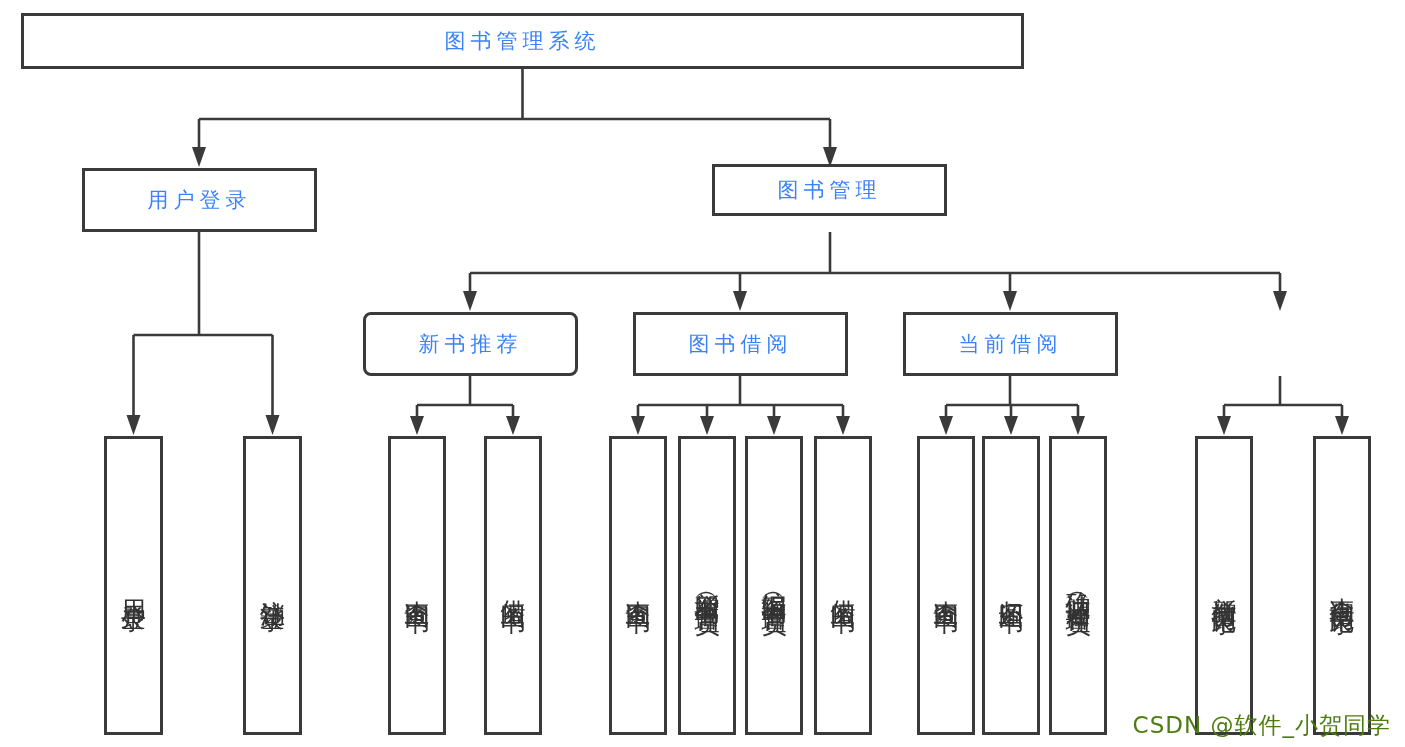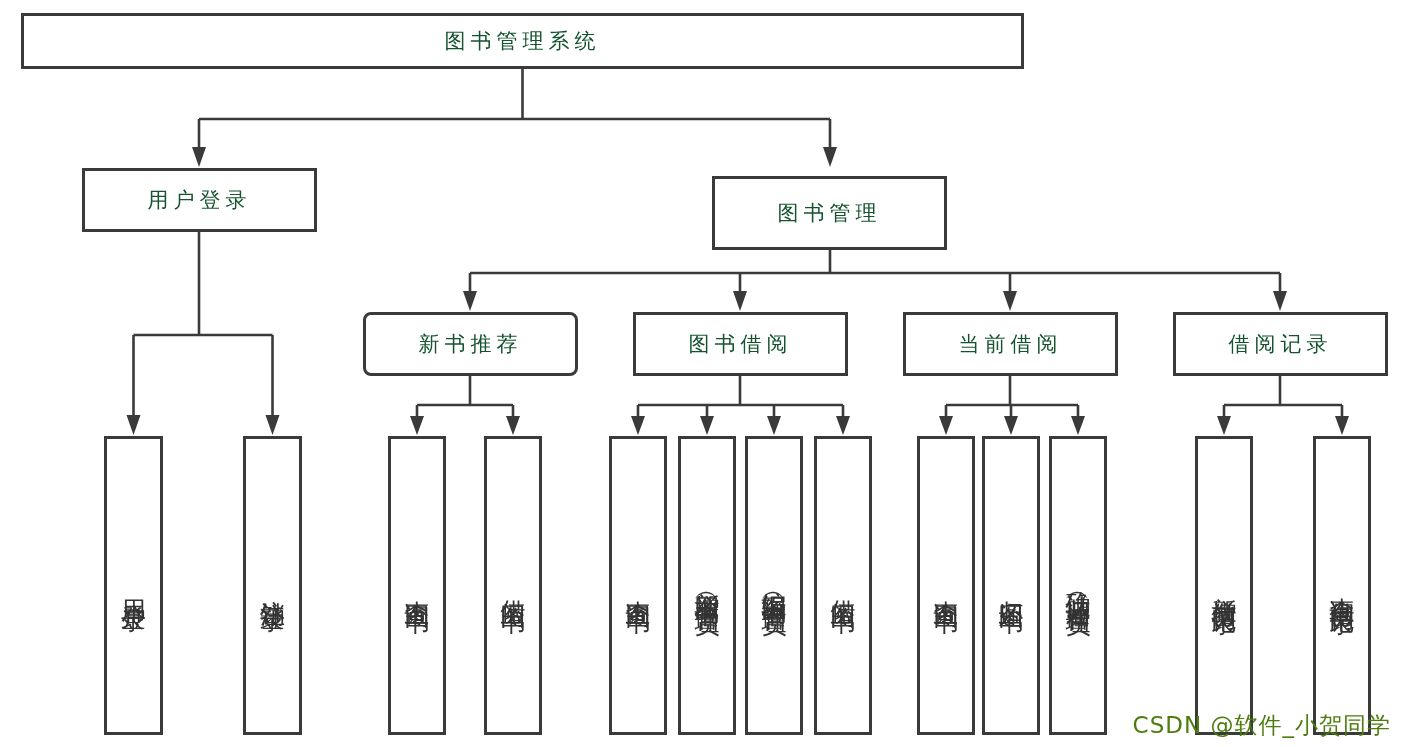--- a/index.html
+++ b/index.html
@@ -17,21 +17,21 @@
     background:#ffffff;
     display:flex;
     align-items:center;
     justify-content:center;
     color:#333333;
   }
   .hbox span{
     font-size:21px;
     letter-spacing:5px;
     white-space:nowrap;
-    color:#14532d;
+    color:#3b82f6;
   }
   .vbox span{
     writing-mode:vertical-rl;
     text-orientation:mixed;
     font-size:25px;
     letter-spacing:3px;
     line-height:1;
     color:#333333;
   }
   svg.connectors{
@@ -127,35 +127,32 @@
     <polygon points="1335,416 1349,416 1342,435"></polygon>
   </svg>
 
   <div class="box hbox" style="left:21px;top:13px;width:1003px;height:56px;">
     <span>图书管理系统</span>
   </div>
 
   <div class="box hbox" style="left:82px;top:168px;width:235px;height:64px;">
     <span>用户登录</span>
   </div>
-  <div class="box hbox" style="left:712px;top:176px;width:235px;height:74px;">
+  <div class="box hbox" style="left:712px;top:164px;width:235px;height:52px;">
     <span>图书管理</span>
   </div>
 
   <div class="box hbox" style="left:363px;top:312px;width:215px;height:64px;border-radius:8px;">
     <span>新书推荐</span>
   </div>
   <div class="box hbox" style="left:903px;top:312px;width:215px;height:64px;">
     <span>当前借阅</span>
   </div>
   <div class="box hbox" style="left:633px;top:312px;width:215px;height:64px;">
     <span>图书借阅</span>
-  </div>
-  <div class="box hbox" style="left:1173px;top:312px;width:215px;height:64px;">
-    <span>借阅记录</span>
   </div>
 
   <div class="box vbox" style="left:104px;top:436px;width:59px;height:299px;">
     <span>用户登录</span>
   </div>
   <div class="box vbox" style="left:243px;top:436px;width:59px;height:299px;">
     <span>注销登录</span>
   </div>
 
   <div class="box vbox" style="left:388px;top:436px;width:58px;height:299px;">

